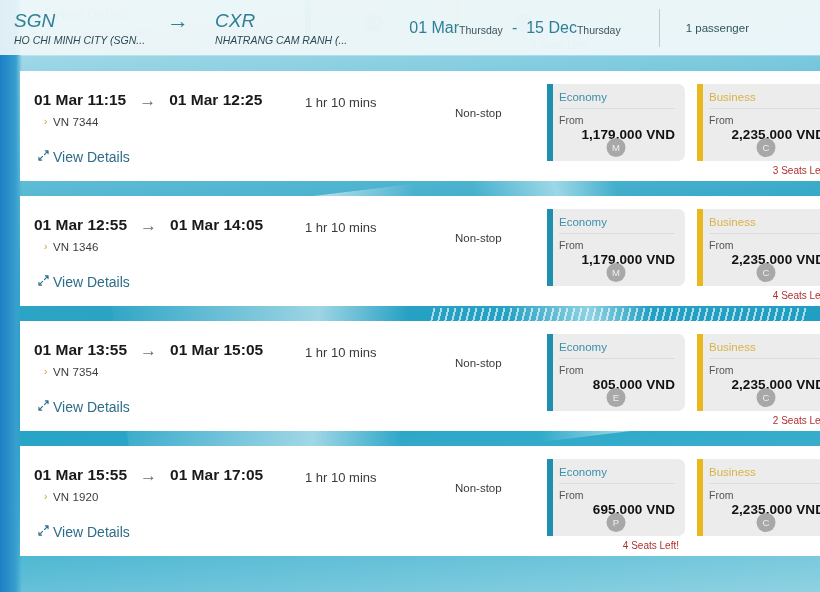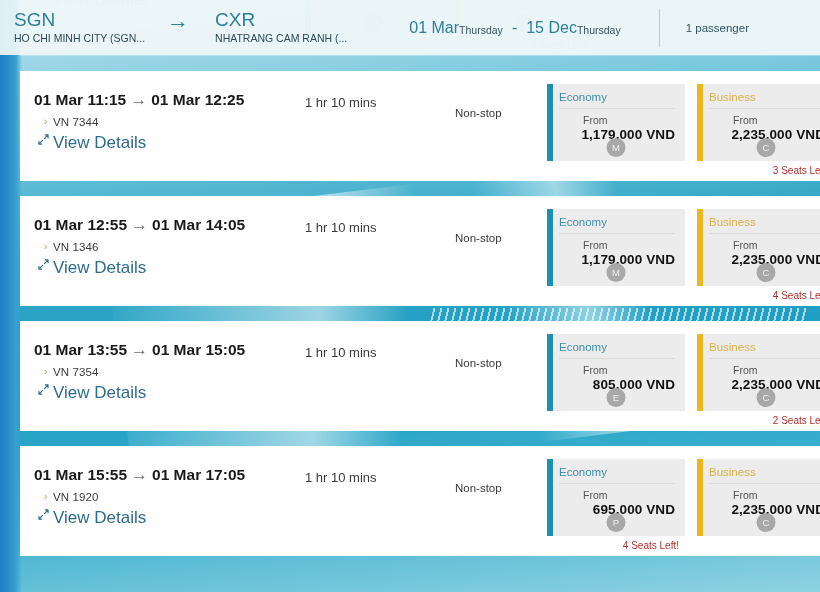--- a/index.html
+++ b/index.html
@@ -53,33 +53,33 @@
     margin-bottom: 15px;
     position: relative;
     display: flex;
     align-items: flex-start;
   }
 
   
   .leg { width: 285px; padding: 20px 0 0 14px; flex: 0 0 auto; }
   .leg-times {
     font-size: 15.5px; font-weight: bold; color: #1a1a1a;
-    display: flex; align-items: flex-start; gap: 4px; white-space: nowrap;
+    display: flex; align-items: center; gap: 13px; white-space: nowrap;
   }
   .arrow-icon { display: inline-block; line-height: 1; color: #6f6f6f; font-weight: normal; font-size: 17px; }
   .flight-no {
     font-size: 11.5px; color: #3c3c3c; margin-top: 7px; padding-left: 19px;
     position: relative; letter-spacing: .1px;
   }
   .flight-no .chev {
     position: absolute; left: 10px; top: 0; color: #c9a227; font-size: 10px;
   }
   .view-details {
-    margin-top: 5px; padding-left: 19px;
-    font-size: 17px; color: #2d6c8a; position: relative; cursor: pointer;
+    margin-top: 21px; padding-left: 19px;
+    font-size: 14px; color: #2d6c8a; position: relative; cursor: pointer;
   }
   .vd-icon { position: absolute; left: 4px; top: 1px; width: 11px; height: 11px; }
 
   .duration {
     width: 150px; flex: 0 0 auto; padding-top: 24px;
     font-size: 13px; color: #3a3a3a;
   }
   .stops {
     width: 92px; flex: 0 0 auto; padding-top: 36px;
     font-size: 11.5px; color: #3a3a3a;
@@ -88,30 +88,30 @@
   
   .fares { display: flex; gap: 12px; padding-top: 13px; flex: 1 1 auto; }
   .fare {
     width: 138px; position: relative;
   }
   .fare-box {
     background: #ececec;
     height: 77px;
     padding: 7px 10px 0 12px;
     position: relative;
-    border-radius: 1px;
+    border-radius: 7px;
   }
   .fare-accent {
     position: absolute; left: 0; top: 0; bottom: 0; width: 6px;
   }
   .fare-cabin {
     font-size: 11.5px; padding-bottom: 5px;
     border-bottom: 1px solid #dcdcdc;
   }
-  .fare-from { font-size: 10.5px; color: #555; margin-top: 5px; margin-left: 24px; }
+  .fare-from { font-size: 10.5px; color: #555; margin-top: 5px; }
   .fare-price {
     font-size: 13.5px; font-weight: bold; color: #111;
     text-align: right; margin-top: 1px; letter-spacing: .1px;
   }
   .fare-badge {
     position: absolute; left: 50%; bottom: 4px; transform: translateX(-50%);
     width: 19px; height: 19px; border-radius: 50%;
     background: #a8a8a8; color: #efefef;
     font-size: 9.5px; line-height: 19px; text-align: center;
   }
@@ -124,21 +124,21 @@
   .flight-card.faded { opacity: .30; }
 
   
   #search-header {
     position: absolute; left: 0; top: 0; right: 0; height: 55px;
     background: rgba(238,246,249,.93);
     z-index: 5;
     display: flex; align-items: center;
     padding-left: 14px;
   }
-  .route { display: flex; align-items: flex-start; }
+  .route { display: flex; align-items: flex-end; font-style: italic; }
   .route-col { display: flex; flex-direction: column; }
   .iata { font-size: 19px; color: #2f7f96; line-height: 1.05; }
   .city { font-size: 10.5px; color: #2d4a52; margin-top: 3px; white-space: nowrap; }
   .route-arrow {
     color: #2f7f96; font-size: 22px; margin: 0 26px 14px 22px; line-height: 1;
   }
   .dates {
     display: flex; align-items: flex-start; margin-left: 62px;
   }
   .date-col { display: flex; flex-direction: row; align-items: center; }

